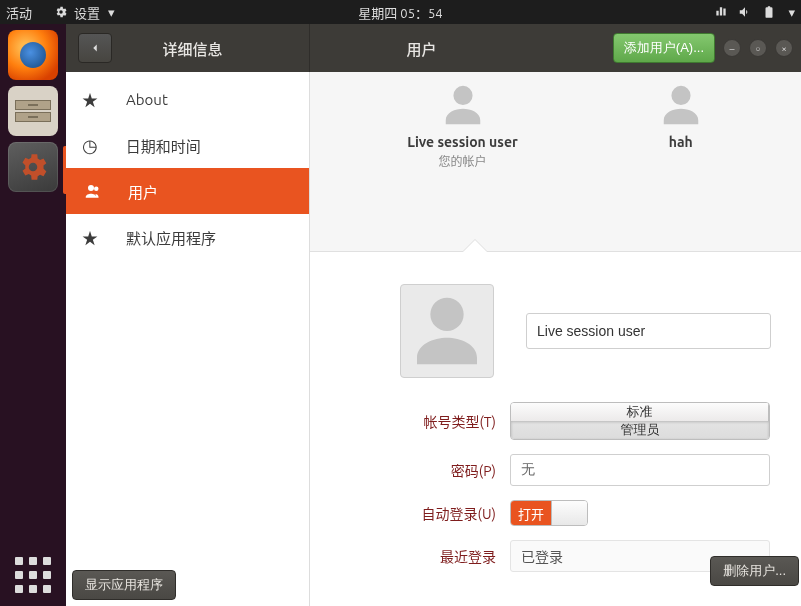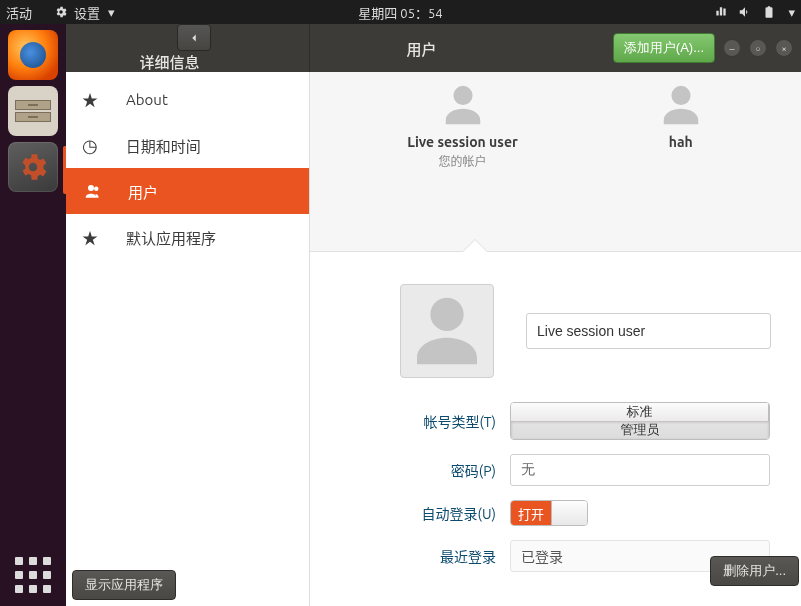--- a/index.html
+++ b/index.html
@@ -67,21 +67,21 @@
       position: absolute; top: 24px; left: 66px; right: 0; bottom: 0;
       display: flex; flex-direction: column;
       background: #f7f7f7;
     }
     .titlebar {
       height: 48px; background: #3d3b37;
       display: flex; align-items: center;
       color: #e8e6e3; font-size: 15px;
       position: relative;
     }
-    .tb-left { width: 244px; display:flex; align-items:center; height:100%; border-right:1px solid #2f2d2a;flex-direction:column; }
+    .tb-left { width: 244px; display:flex; align-items:center; height:100%; border-right:1px solid #2f2d2a; }
     .back-btn {
       width: 34px; height: 30px; margin-left: 12px;
       background: linear-gradient(#555,#474540);
       border:1px solid #2a2825; border-radius:4px;
       display:flex; align-items:center; justify-content:center;
       cursor:pointer;
     }
     .back-btn svg { fill:#ddd; }
     .tb-left-title { flex:1; text-align:center; padding-right:36px; font-weight:500; }
     .tb-center { flex:1; text-align:center; font-weight:500; }
@@ -147,21 +147,21 @@
       width:94px; height:94px; border:1px solid #cfcfcf; border-radius:4px;
       display:flex; align-items:center; justify-content:center; cursor:pointer;
       background:#eaeaea;
     }
     .avatar-lg svg { width:80px; height:80px; }
     .name-input {
       flex:1; max-width:260px; height:36px; border:1px solid #cfcfcf; border-radius:3px;
       padding: 0 10px; font-size:14px; color:#333; background:#fff;
     }
     .form-row { display:flex; align-items:center; margin-bottom:14px; }
-    .form-label { width:170px; text-align:right; color:#0c4a6e; font-size:14px; padding-right:14px; }
+    .form-label { width:170px; text-align:right; color:#7f1d1d; font-size:14px; padding-right:14px; }
     .toggle-group { display:flex; border:1px solid #bdbdbd; border-radius:4px; overflow:hidden; width:260px;flex-direction:column; }
     .toggle-btn { flex:1; height:30px; background:linear-gradient(#fcfcfc,#eceaea); border:none; border-right:1px solid #bdbdbd; cursor:pointer; font-size:13px; color:#333; }
     .toggle-btn:last-child{border-right:none;}
     .toggle-btn.active { background:linear-gradient(#e4e4e4,#dcdcdc); box-shadow: inset 0 1px 3px rgba(0,0,0,.2); }
     .value-btn { width:260px; height:32px; border:1px solid #cfcfcf; border-radius:3px; text-align:left; padding:0 10px; background:#fff; color:#666; font-size:14px; cursor:pointer; }
     .switch { width:78px; height:26px; border:1px solid #bdbdbd; border-radius:4px; position:relative; background:#fff; cursor:pointer; display:flex; }
     .switch .on { width:40px; background:#e95420; color:#fff; font-size:13px; display:flex; align-items:center; justify-content:center; border-radius:3px 0 0 3px; }
     .switch .knob { flex:1; background:linear-gradient(#fdfdfd,#e8e8e8); border-left:1px solid #bbb; border-radius:0 3px 3px 0; }
     .readonly-value { width:260px; height:32px; border:1px solid #e4e4e4; background:#fafafa; border-radius:3px; padding:0 10px; display:flex; align-items:center; color:#555; font-size:14px; }
 

